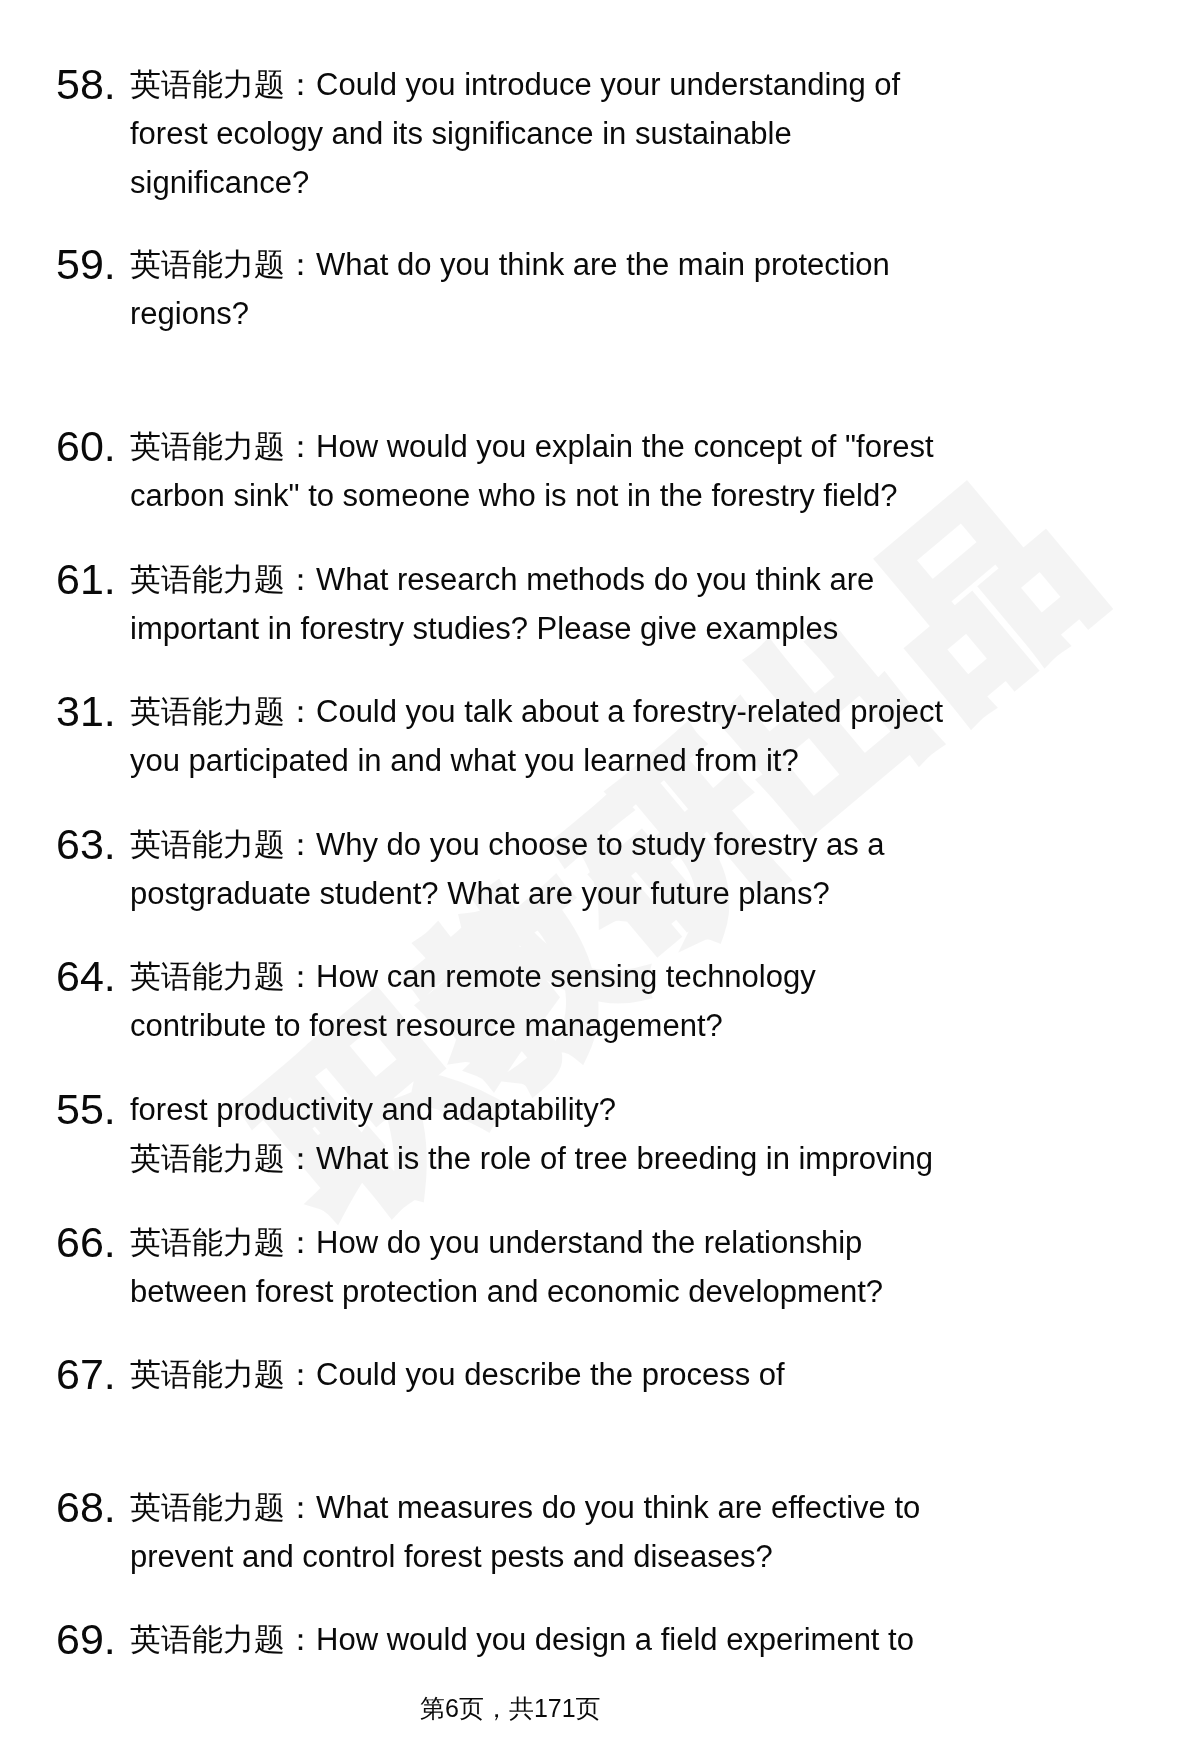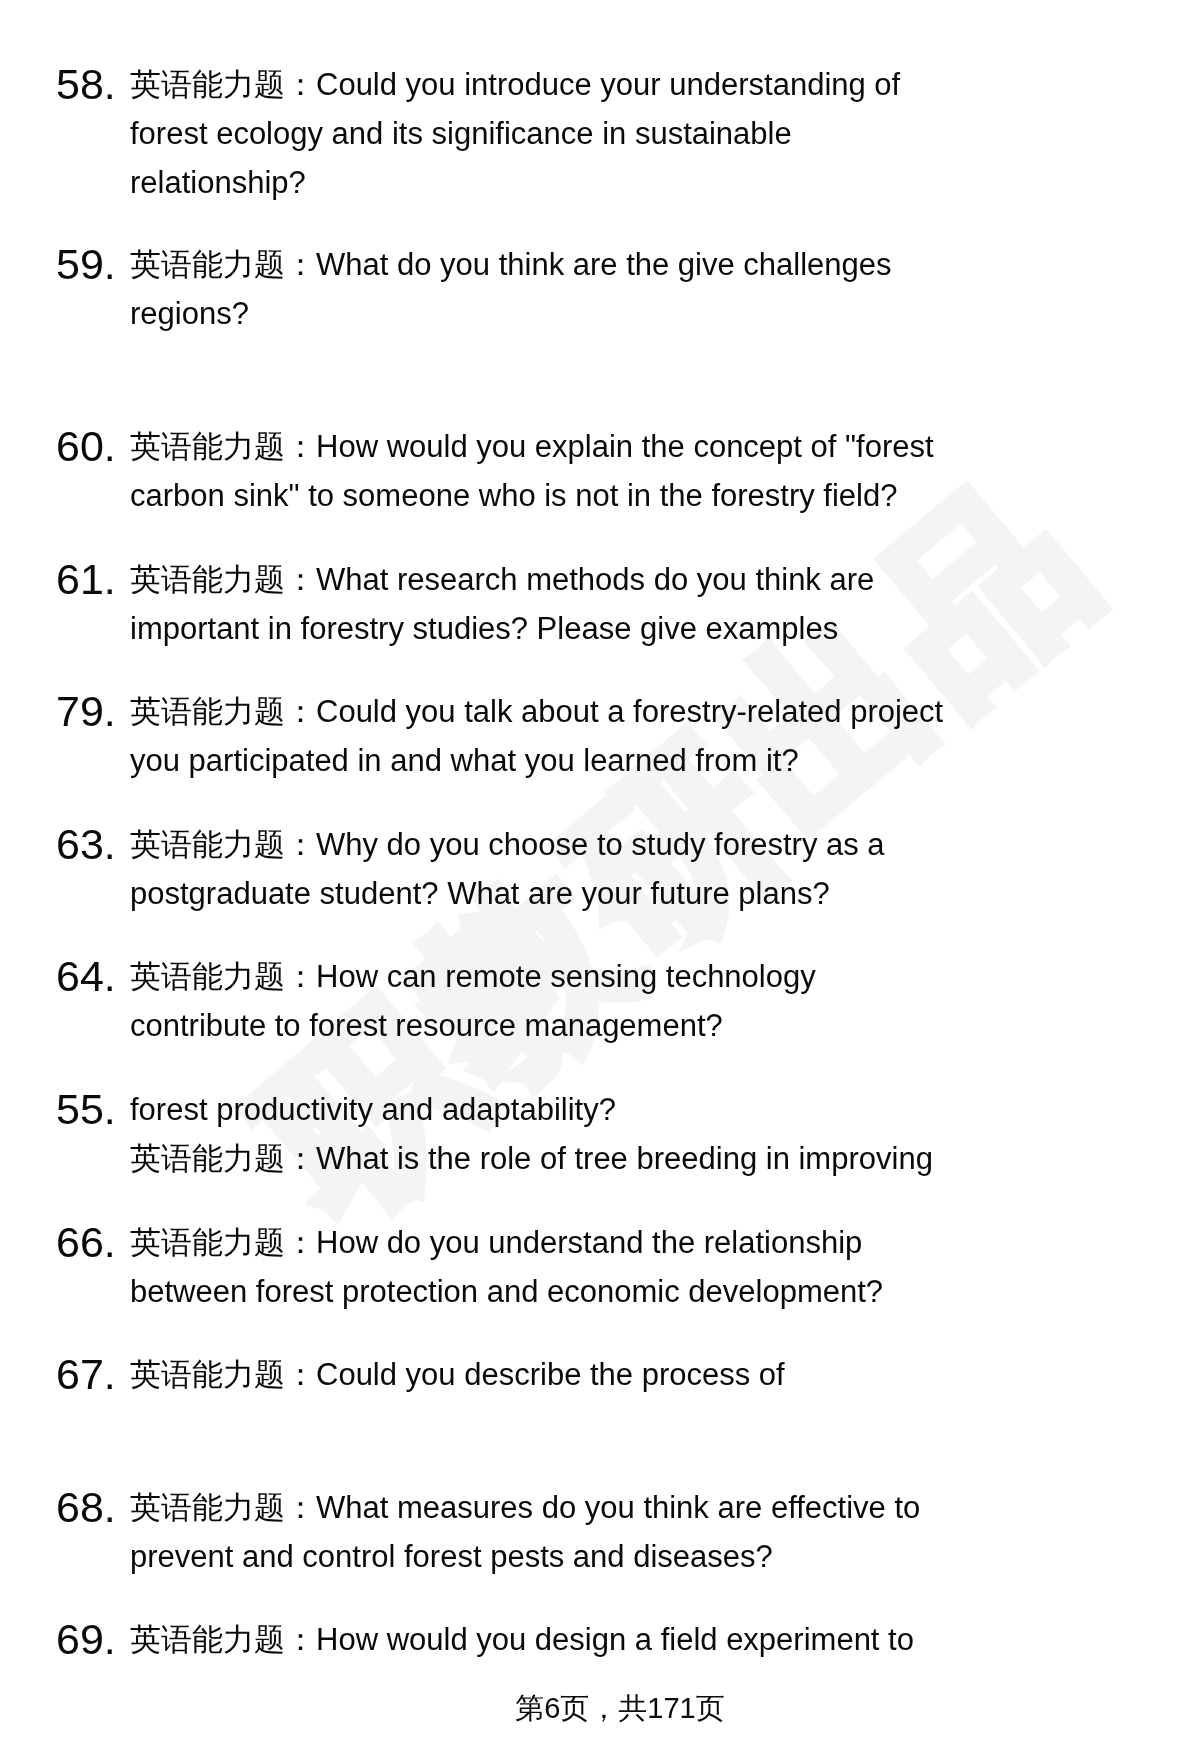--- a/index.html
+++ b/index.html
@@ -56,46 +56,45 @@
     font-size: 31px;
     line-height: 49px;
     height: 49px;
     white-space: nowrap;
   }
   .footer {
     position: absolute;
     left: 420px;
     width: 400px;
     top: 1690px;
-    text-align: center;
-    font-size: 29px;
+    font-size: 25px;
     line-height: 36px;
     white-space: nowrap;
   }
 </style>
 </head>
 <body>
 
 <div class="watermark">职教研出品</div>
 
 <div>
 
   <div class="question" style="top:60px">
     <span class="q-num">58.</span>
     <div class="q-body">
       <span class="q-line">英语能力题：Could you introduce your understanding of</span>
       <span class="q-line">forest ecology and its significance in sustainable</span>
-      <span class="q-line">relationship?</span>
+      <span class="q-line">significance?</span>
     </div>
   </div>
 
   <div class="question" style="top:240px">
     <span class="q-num">59.</span>
     <div class="q-body">
-      <span class="q-line">英语能力题：What do you think are the give challenges</span>
+      <span class="q-line">英语能力题：What do you think are the main protection</span>
       <span class="q-line">regions?</span>
     </div>
   </div>
 
   <div class="question" style="top:422px">
     <span class="q-num">60.</span>
     <div class="q-body">
       <span class="q-line">英语能力题：How would you explain the concept of "forest</span>
       <span class="q-line">carbon sink" to someone who is not in the forestry field?</span>
     </div>
@@ -103,21 +102,21 @@
 
   <div class="question" style="top:555px">
     <span class="q-num">61.</span>
     <div class="q-body">
       <span class="q-line">英语能力题：What research methods do you think are</span>
       <span class="q-line">important in forestry studies? Please give examples</span>
     </div>
   </div>
 
   <div class="question" style="top:687px">
-    <span class="q-num">79.</span>
+    <span class="q-num">31.</span>
     <div class="q-body">
       <span class="q-line">英语能力题：Could you talk about a forestry-related project</span>
       <span class="q-line">you participated in and what you learned from it?</span>
     </div>
   </div>
 
   <div class="question" style="top:820px">
     <span class="q-num">63.</span>
     <div class="q-body">
       <span class="q-line">英语能力题：Why do you choose to study forestry as a</span>

